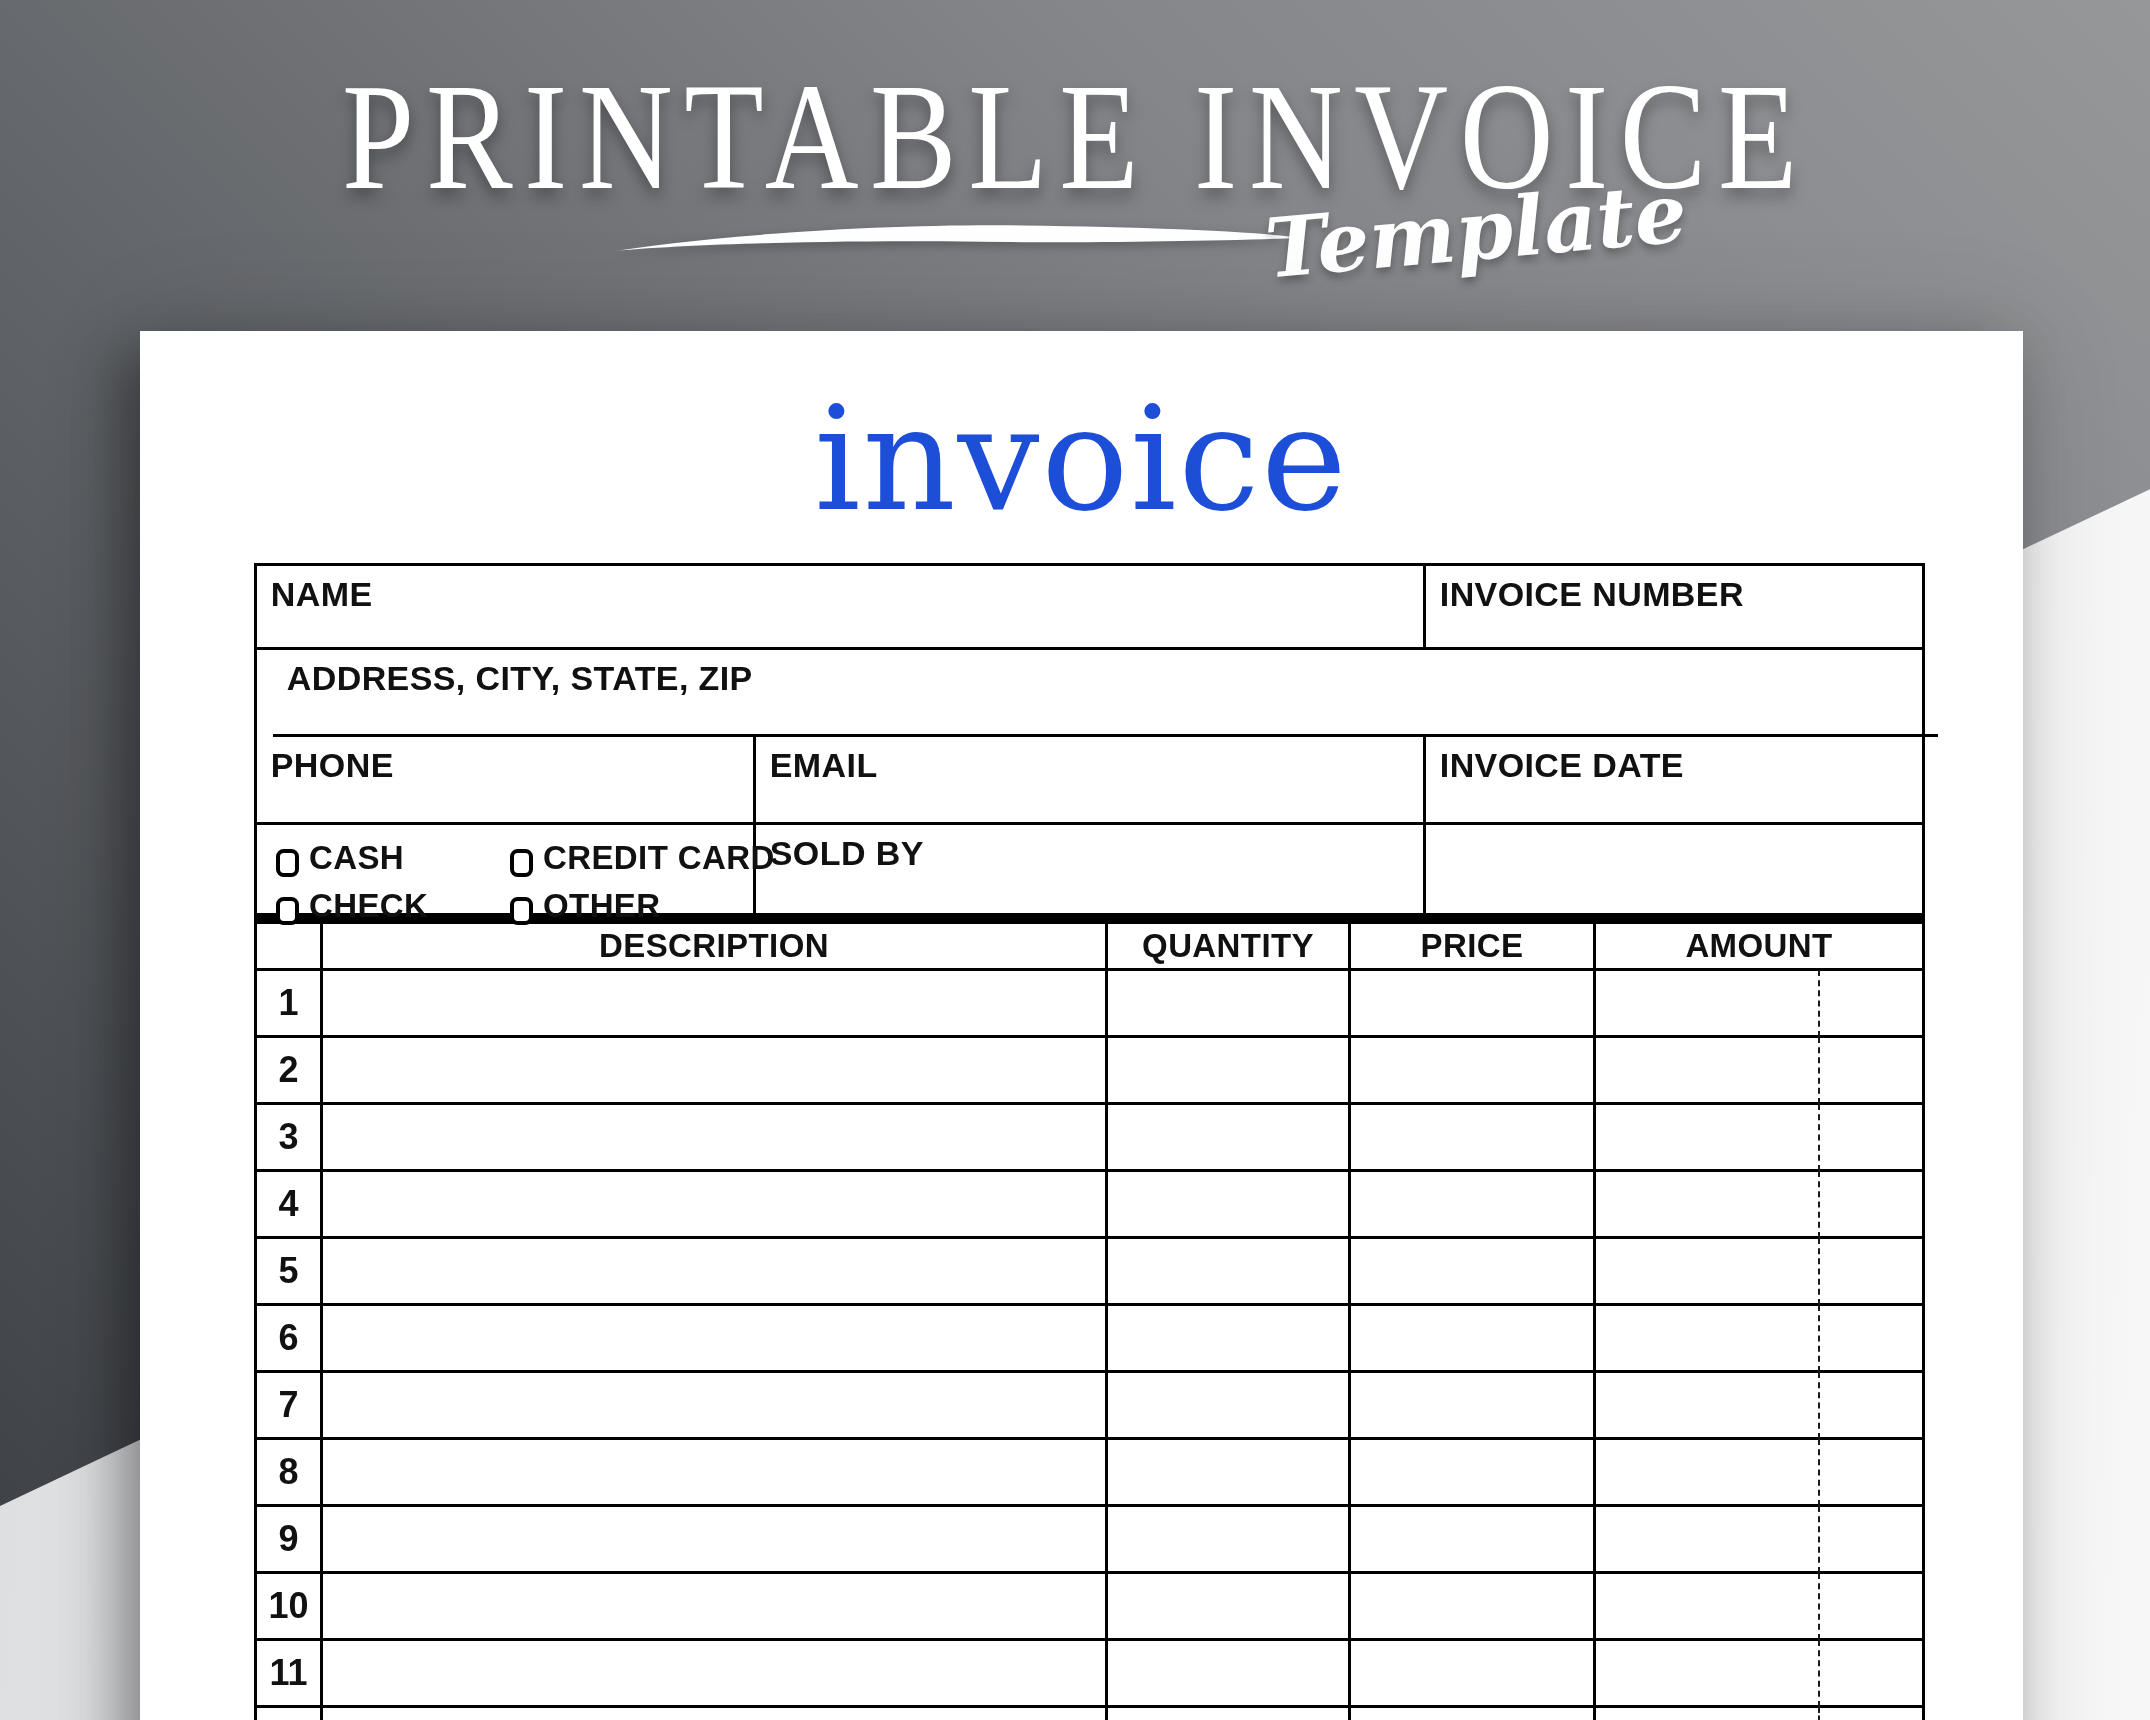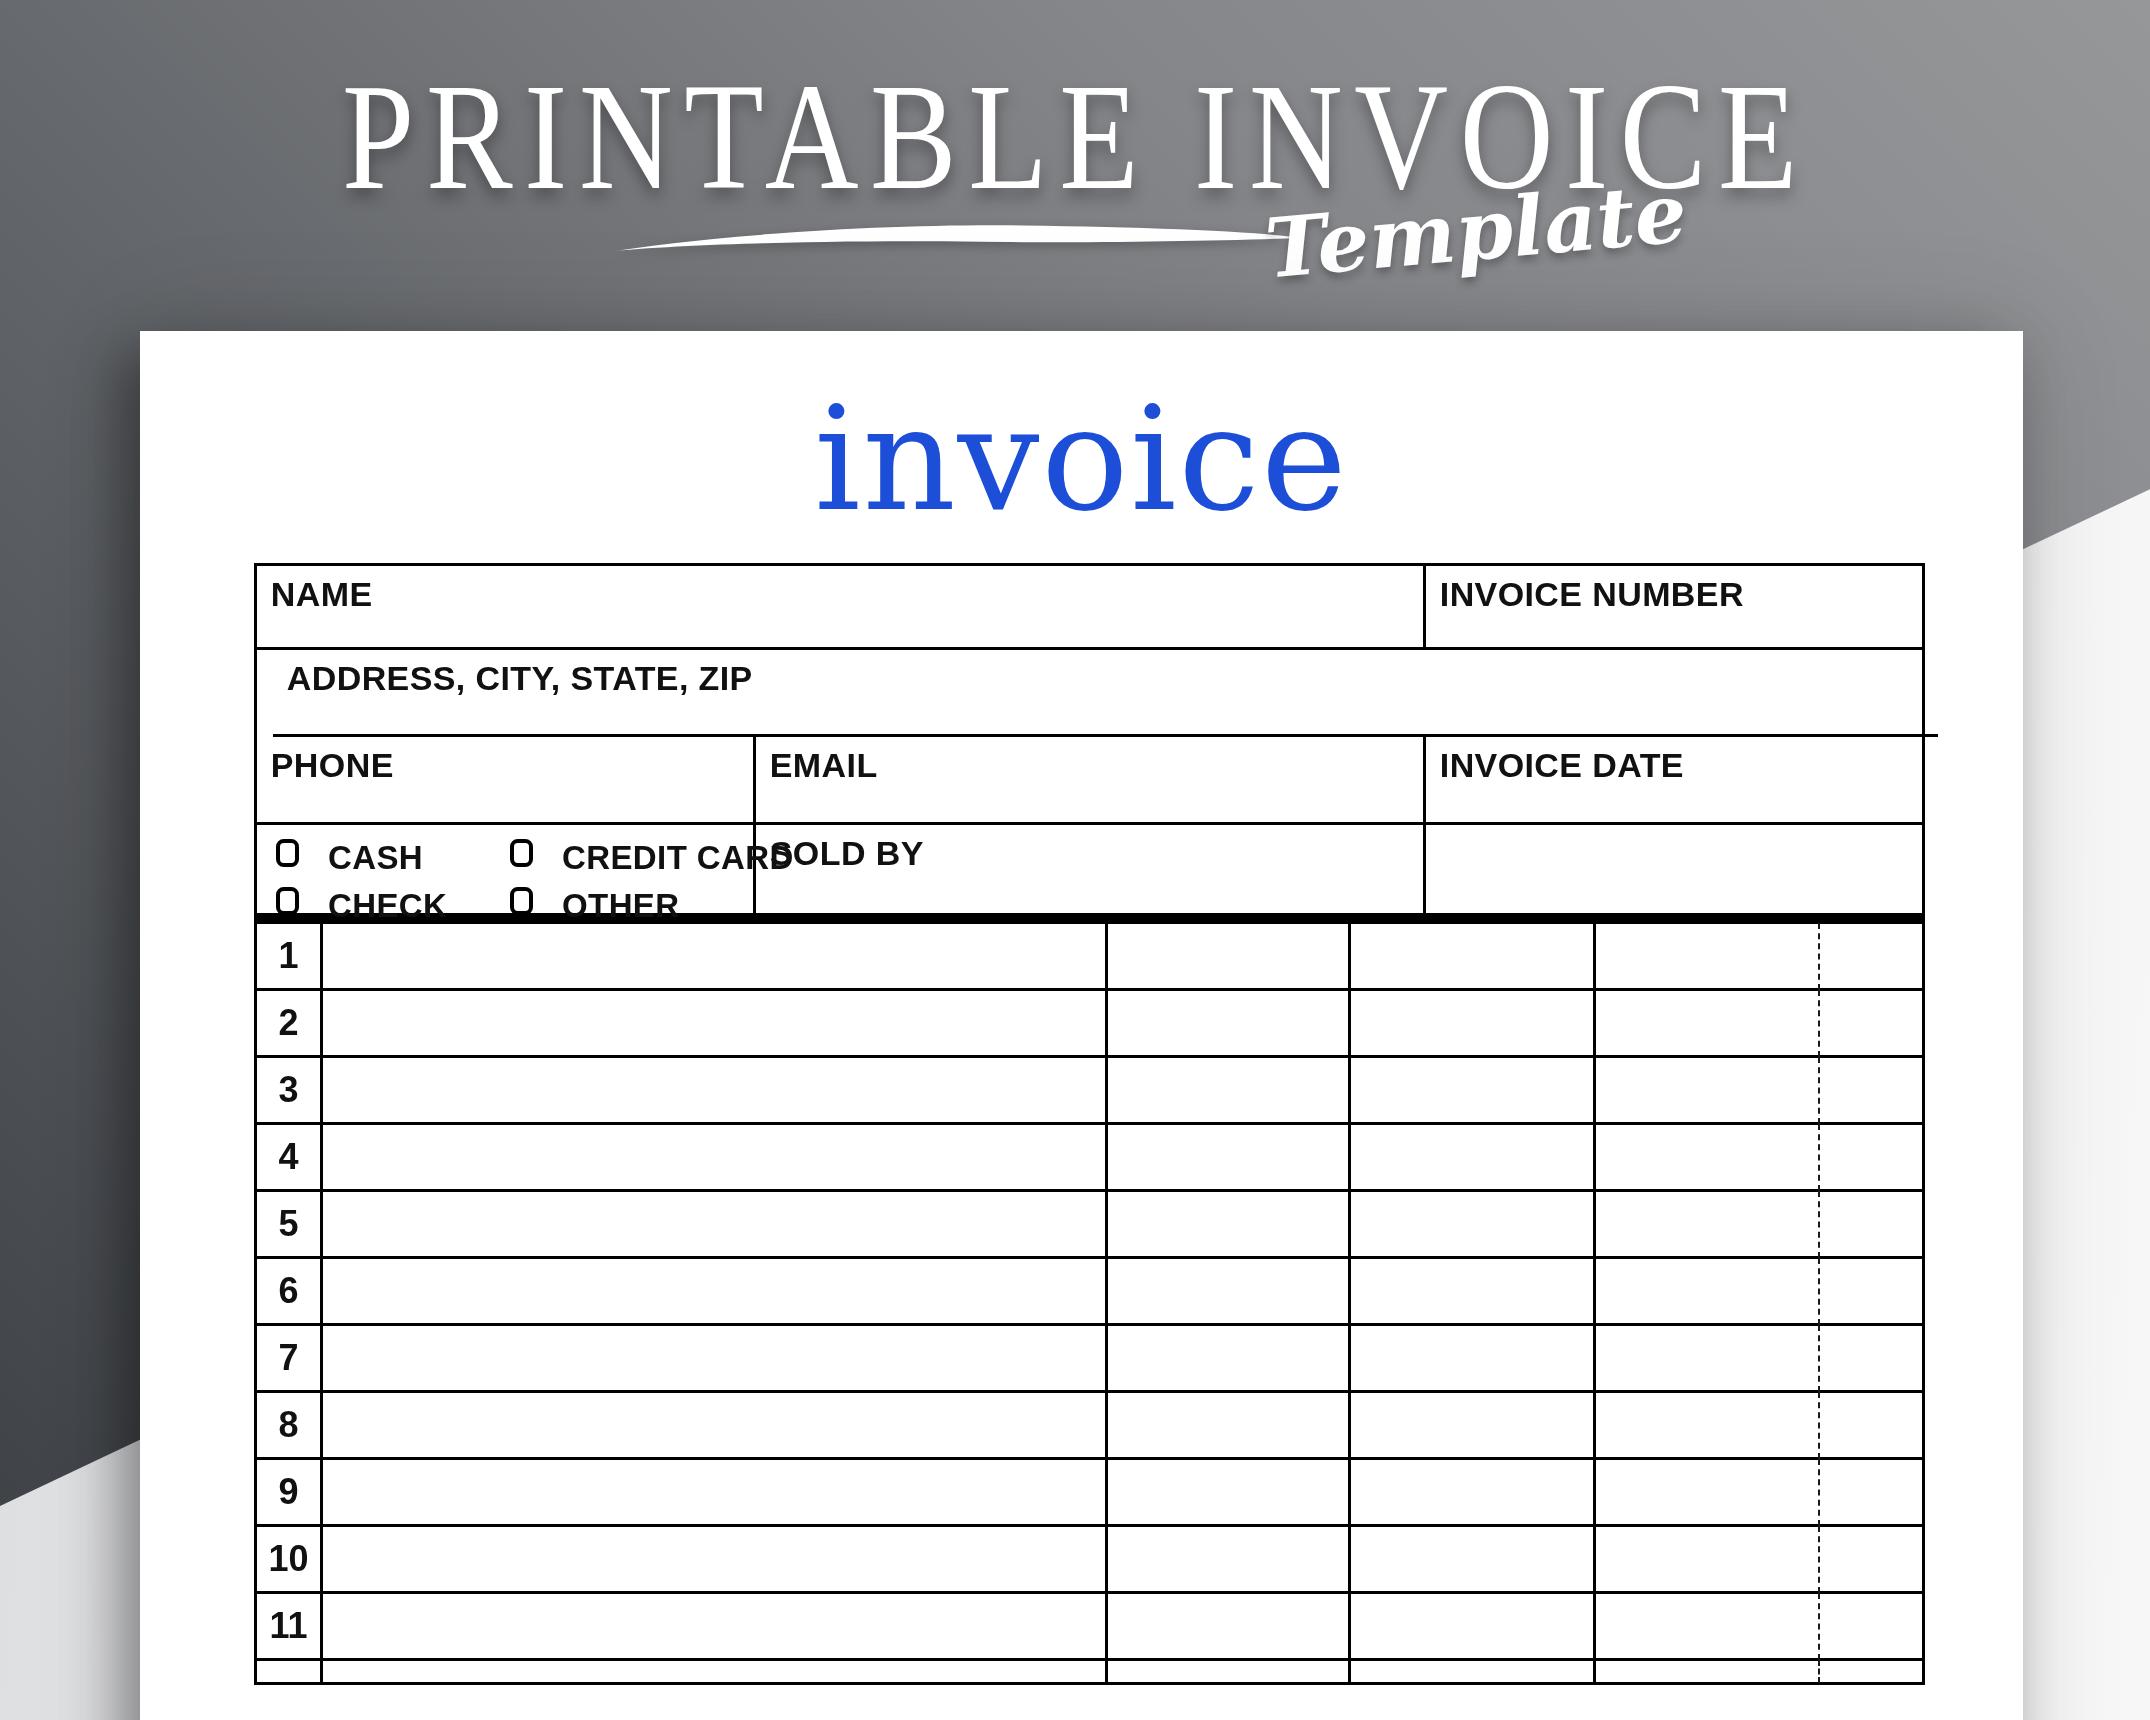--- a/index.html
+++ b/index.html
@@ -76,21 +76,21 @@
   }
   .cents-line{
     position:absolute;top:-1.7px;bottom:-1.7px;right:102px;width:0;
     border-left:2.6px dashed #1a1a1a;
   }
   
   .pay{
     display:grid;grid-template-columns:234px 1fr;
     padding:13.8px 0 0 19px;row-gap:10.3px;
   }
-  .pi{display:flex;align-items:flex-start;gap:29px;}
+  .pi{display:flex;align-items:flex-end;gap:10px;}
   .box{
     width:23px;height:28px;border:4.3px solid #000;border-radius:7.7px;
     flex:0 0 auto;background:#fff;
   }
   .pi .plabel{font-weight:700;font-size:33px;letter-spacing:0.4px;white-space:nowrap;}
 </style>
 </head>
 <body>
 
 <div>
@@ -156,20 +156,27 @@
           <span class="plabel">OTHER</span>
         </div>
       </div>
       <div class="cell vline w-email">
         <span class="lbl">SOLD BY</span>
       </div>
     </div>
 
     <div class="bar"></div>
 
+    <div class="frow rhead">
+      <div class="cell vline w-num"></div>
+      <div class="cell vline w-desc th">DESCRIPTION</div>
+      <div class="cell vline w-qty th">QUANTITY</div>
+      <div class="cell vline w-price th">PRICE</div>
+      <div class="cell w-grow th">AMOUNT</div>
+    </div>
 
     <div class="frow ritem">
       <div class="cell vline w-num tn">1</div>
       <div class="cell vline w-desc"></div>
       <div class="cell vline w-qty"></div>
       <div class="cell vline w-price"></div>
       <div class="cell w-grow">
           <span class="cents-line"></span>
         </div>
     </div>

